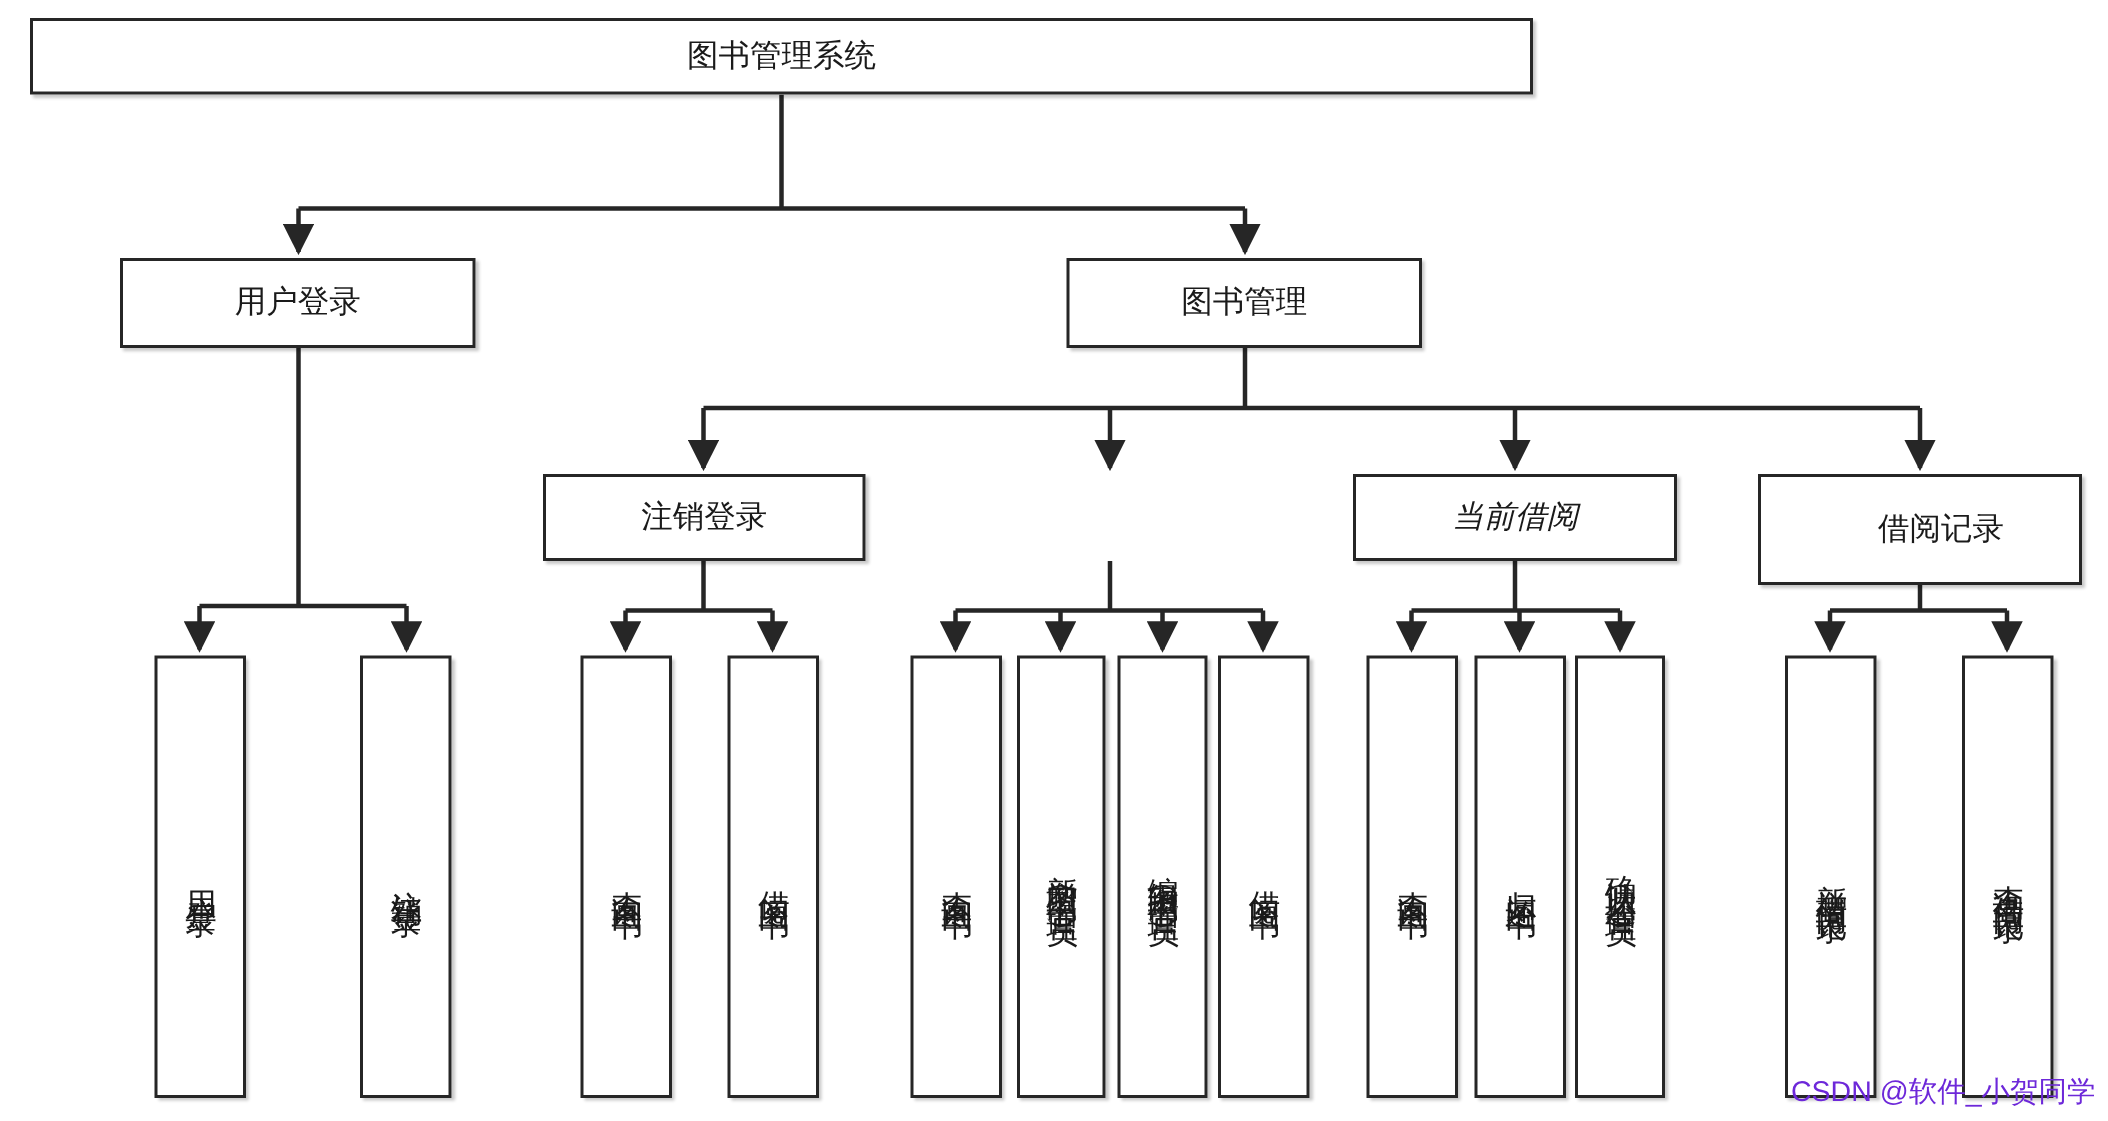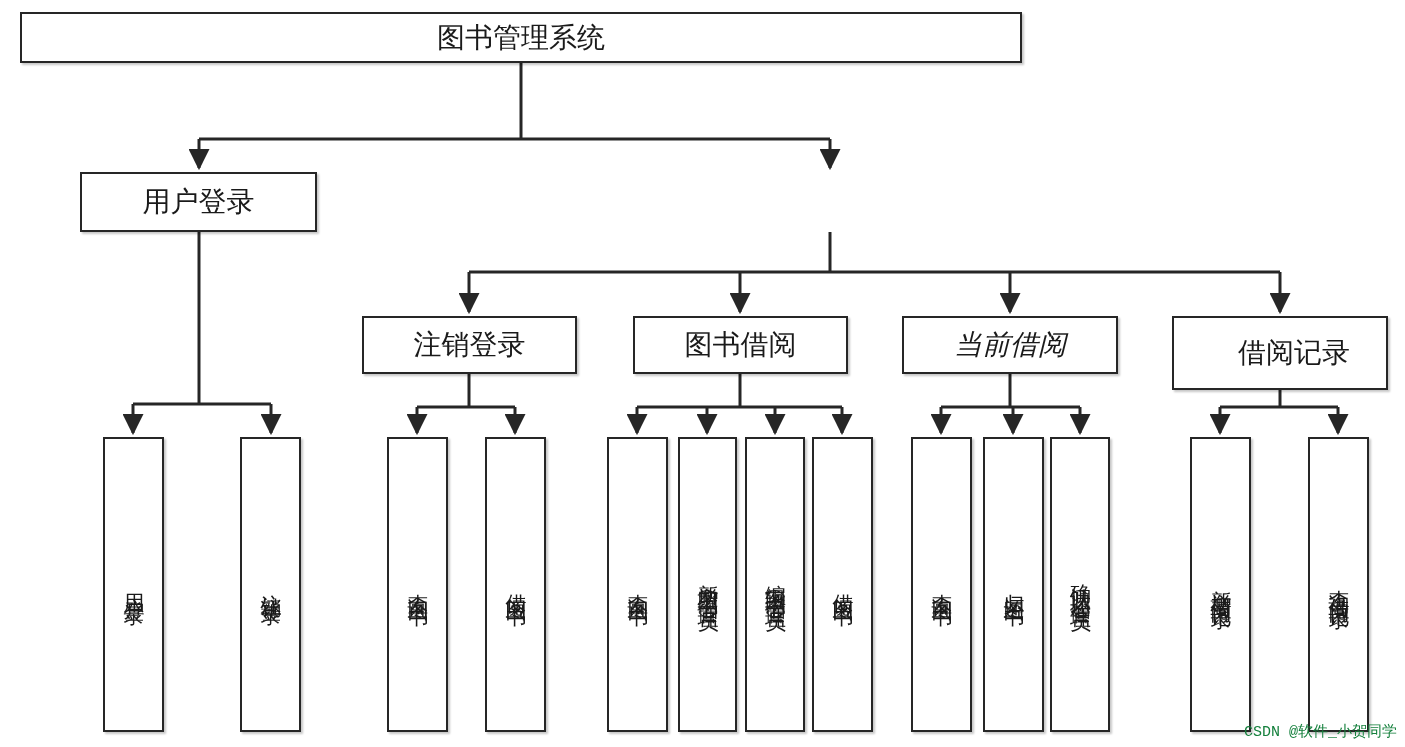--- a/index.html
+++ b/index.html
@@ -38,43 +38,43 @@
     color: #1a1a1a;
     z-index: 2;
   }
   .node .label {
     display: block;
     text-align: center;
     line-height: 1.12;
     white-space: nowrap;
   }
   .node.horizontal .label {
-    font-size: 28px;
+    font-size: 21px;
     text-align: center;
   }
   .node.vertical {
     align-items: center;
     justify-content: center;
   }
   .node.vertical .label {
     writing-mode: vertical-rl;
     text-orientation: upright;
     font-size: 21px;
     letter-spacing: 4px;
     line-height: 1;
   }
   .watermark {
     position: absolute;
     right: 8px;
     bottom: 6px;
-    font-size: 15px;
-    color: #15803d;
+    font-size: 19px;
+    color: #6d28d9;
     white-space: nowrap;
     z-index: 3;
-    font-family: Liberation Mono, monospace;
+    font-family: Liberation Sans, sans-serif;
   }
 </style>
 </head>
 <body>
 
 <div id="canvas">
 
   <svg id="edges" viewBox="0 0 1405 747" xmlns="http://www.w3.org/2000/svg">
     <defs>
       <marker id="arrow" viewBox="0 0 10 10" refX="9" refY="5" markerWidth="7" markerHeight="7" orient="auto-start-reverse">
@@ -125,26 +125,26 @@
     </g>
   </svg>
 
   <div class="node horizontal" style="left: 20px; top: 12px; width: 1002px; height: 51px;">
     <span class="label">图书管理系统</span>
   </div>
 
   <div class="node horizontal" style="left: 80px; top: 172px; width: 237px; height: 60px;">
     <span class="label">用户登录</span>
   </div>
+  <div class="node horizontal" style="left: 711px; top: 172px; width: 237px; height: 60px;">
+    <span class="label">图书管理</span>
+  </div>
 
   <div class="node horizontal" style="left: 362px; top: 316px; width: 215px; height: 58px;">
     <span class="label">注销登录</span>
-  </div>
-  <div class="node horizontal" style="left: 633px; top: 316px; width: 215px; height: 58px;">
-    <span class="label">图书借阅</span>
   </div>
   <div class="node horizontal" style="left: 902px; top: 316px; width: 216px; height: 58px; font-style: italic;">
     <span class="label">当前借阅</span>
   </div>
   <div class="node horizontal" style="left: 1172px; top: 316px; width: 216px; height: 74px; padding-left: 28px;">
     <span class="label">借阅记录</span>
   </div>
 
   <div class="node vertical" style="left: 103px; top: 437px; width: 61px; height: 295px;">
     <span class="label">用户登录</span>

